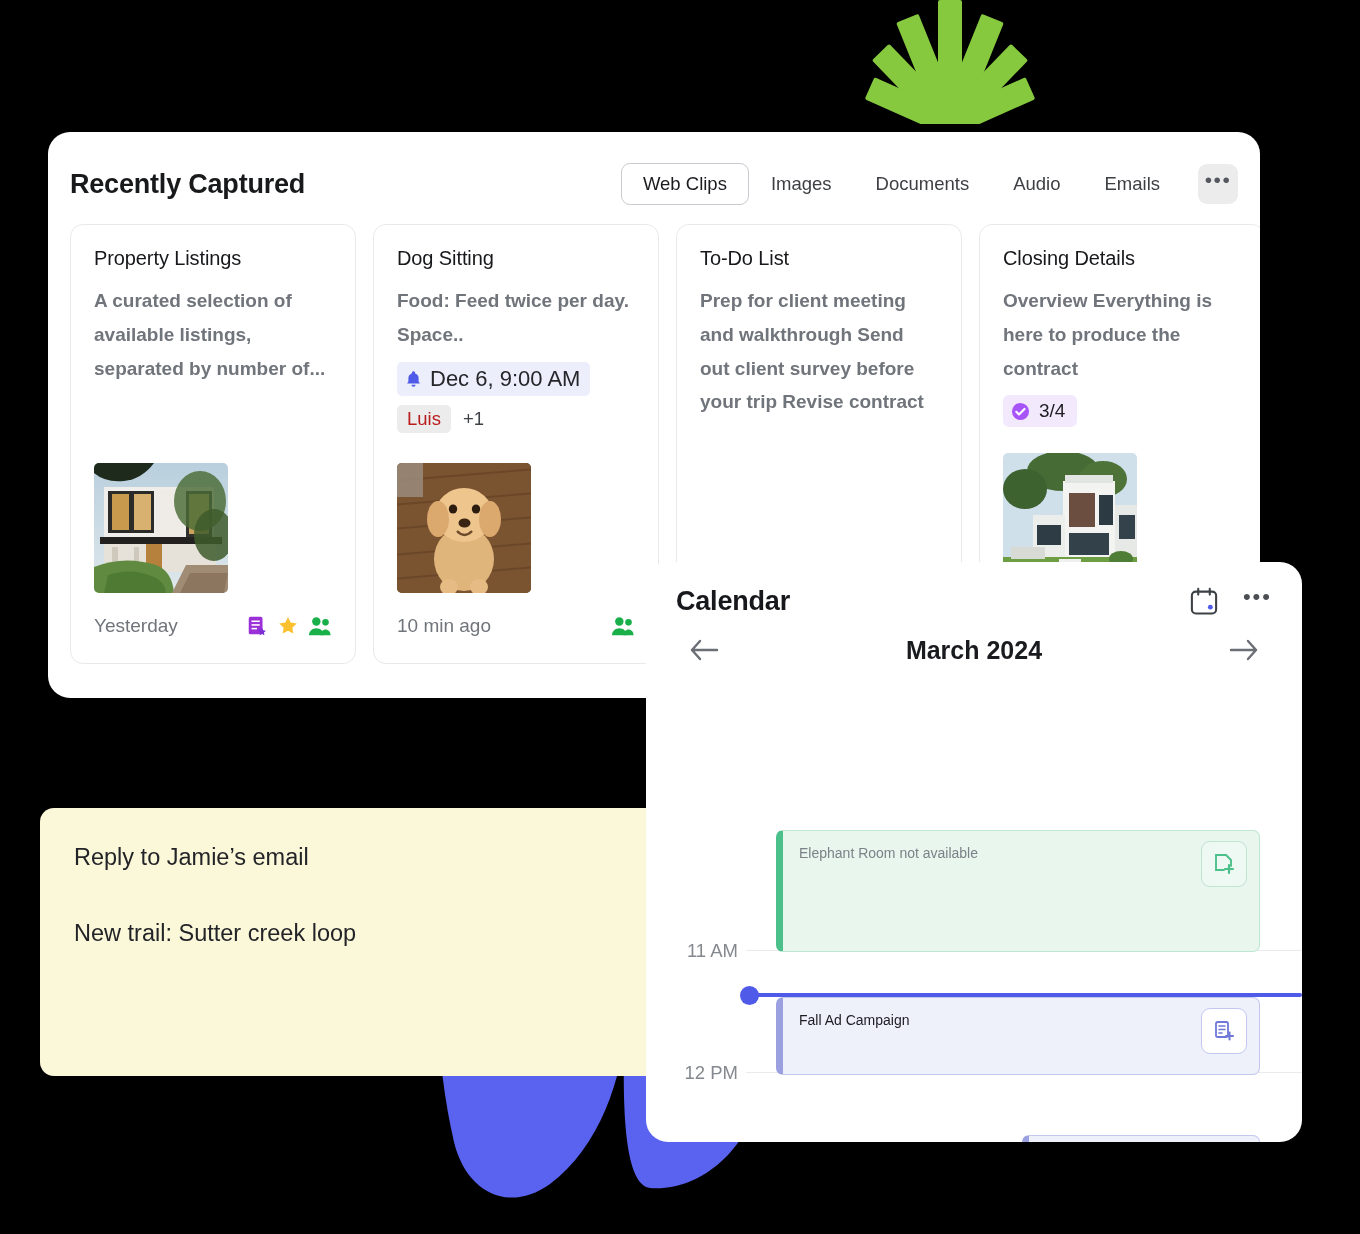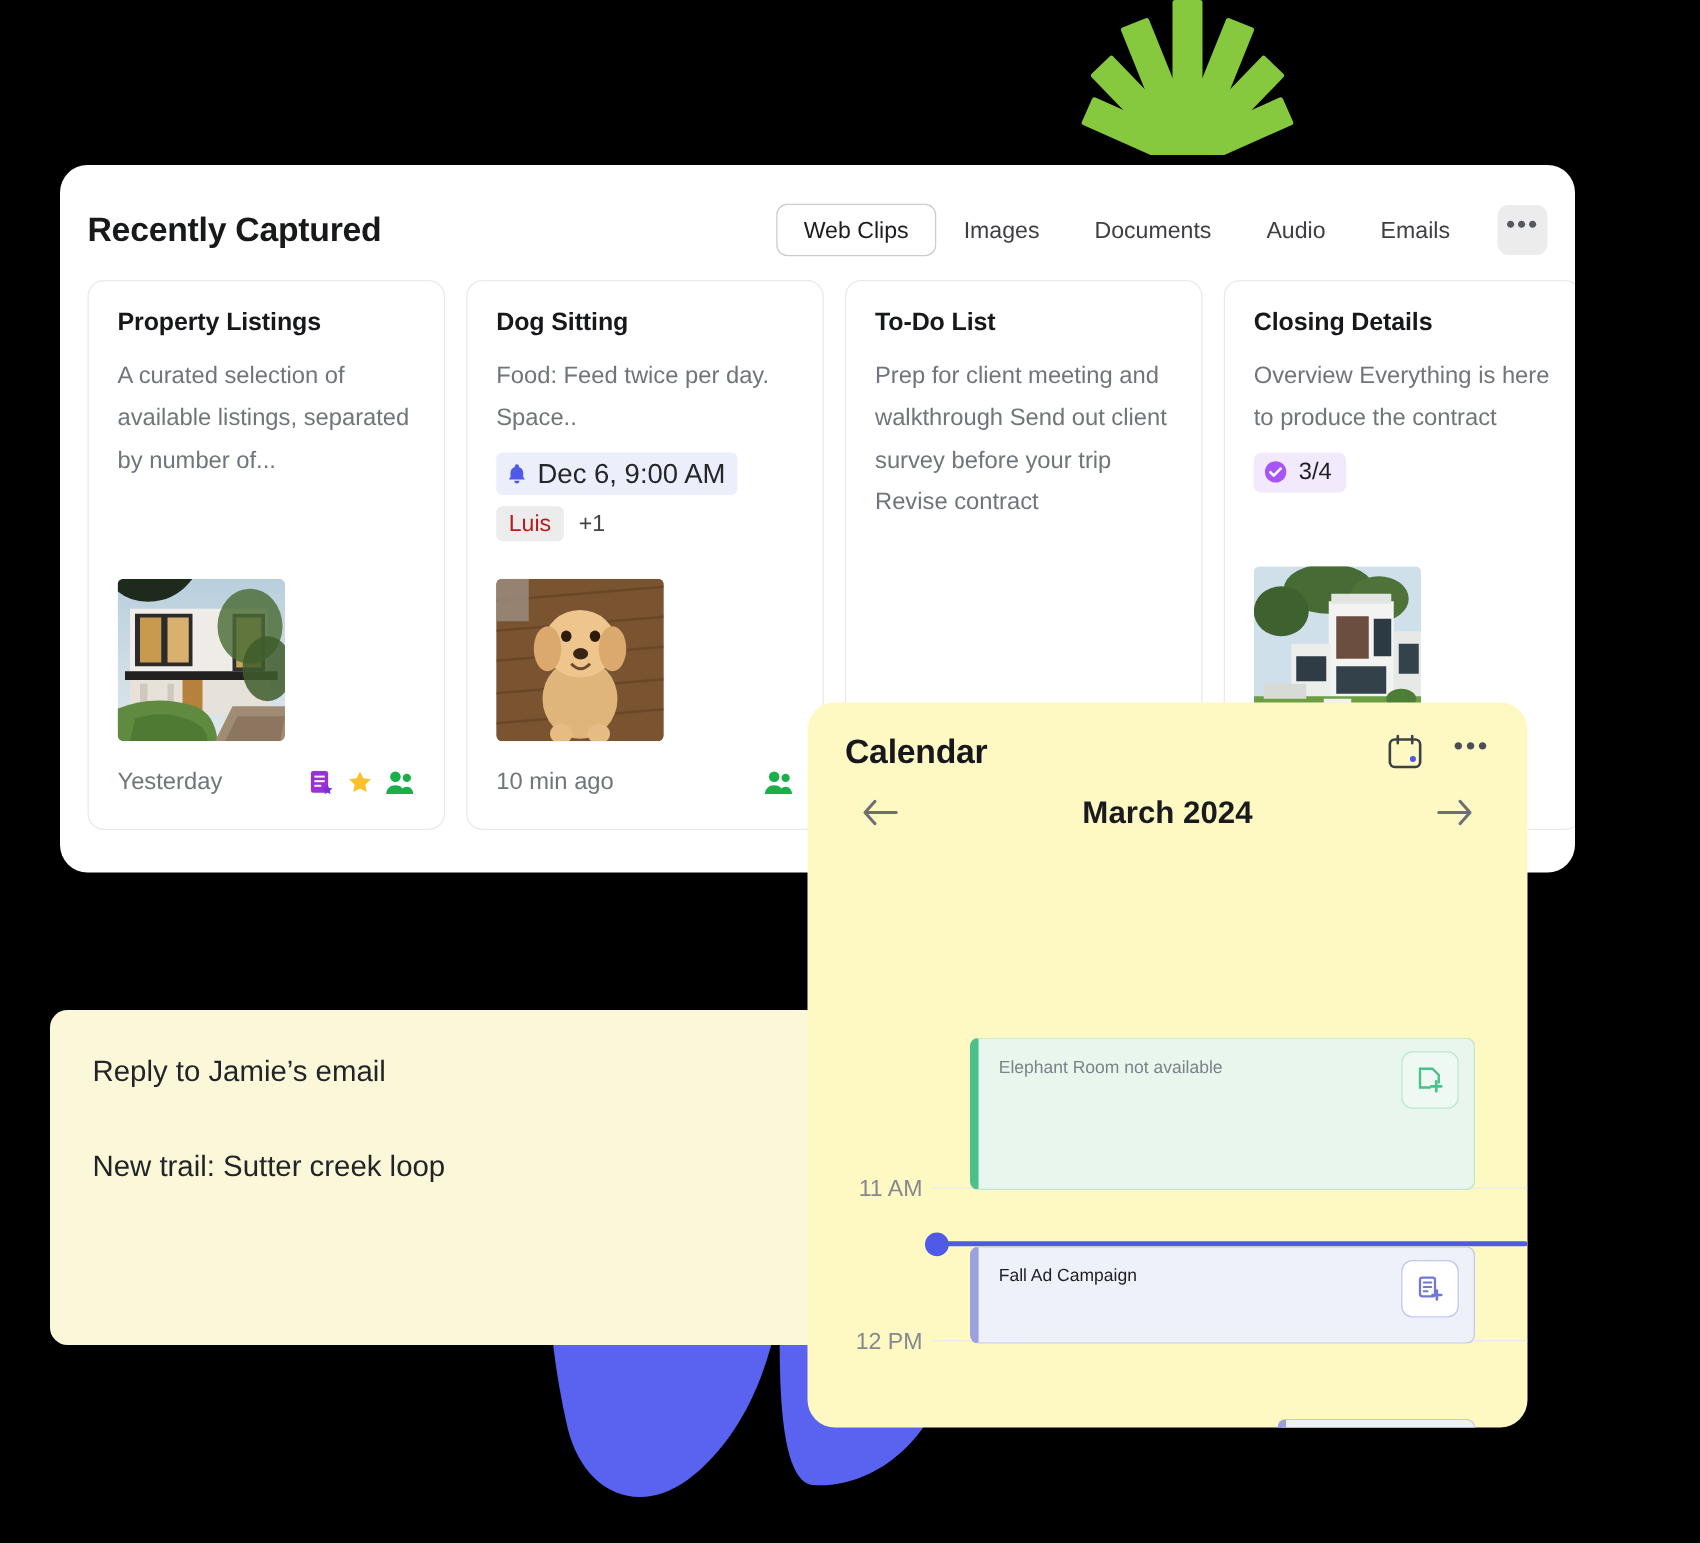--- a/index.html
+++ b/index.html
@@ -81,26 +81,26 @@
     flex: 0 0 286px;
     height: 440px;
     background: #ffffff;
     border: 1px solid #e8e9ec;
     border-radius: 13px;
     padding: 22px 23px 0 23px;
     position: relative;
     overflow: hidden;
   }
   .ccard-title {
-    font-size: 20px; font-weight: bold; color: #17181b;
+    font-size: 20px; font-weight: normal; color: #17181b;
     margin-bottom: 14px; letter-spacing: -0.1px;
   }
   .ccard-body {
     font-size: 19px; line-height: 1.78; color: #70747b;
-    font-weight: 400;
+    font-weight: 700;
   }
   .chip-row { margin-top: 10px; }
   .chip-time {
     display: inline-flex; align-items: center; gap: 8px;
     background: #eceefb; border-radius: 5px;
     padding: 4px 10px 4px 8px;
     font-size: 22px; color: #24262a;
   }
   .chip-people { margin-top: 9px; display: flex; align-items: center; gap: 12px; }
   .chip-name {
@@ -137,22 +137,22 @@
     padding: 38px 34px;
   }
   .sticky-line {
     font-size: 23.5px; color: #232428; line-height: 1;
   }
   .sticky-line + .sticky-line { margin-top: 52px; }
 
   
   #calendar-panel {
     position: absolute; left: 646px; top: 562px;
-    width: 576px; height: 580px;
-    background: #fef9c3;
+    width: 656px; height: 580px;
+    background: #ffffff;
     border-radius: 22px;
     overflow: hidden;
   }
   .cal-head {
     display: flex; align-items: center;
     padding: 24px 30px 0 30px;
   }
   #cal-title { font-size: 27px; font-weight: bold; color: #17181b; letter-spacing: -0.2px; }
   .cal-head-icons { margin-left: auto; display: flex; align-items: center; gap: 24px; }
   .cal-dots { color: #4b4e53; font-size: 22px; letter-spacing: 2px; line-height: 0.3; padding-bottom: 8px; cursor: pointer;}

